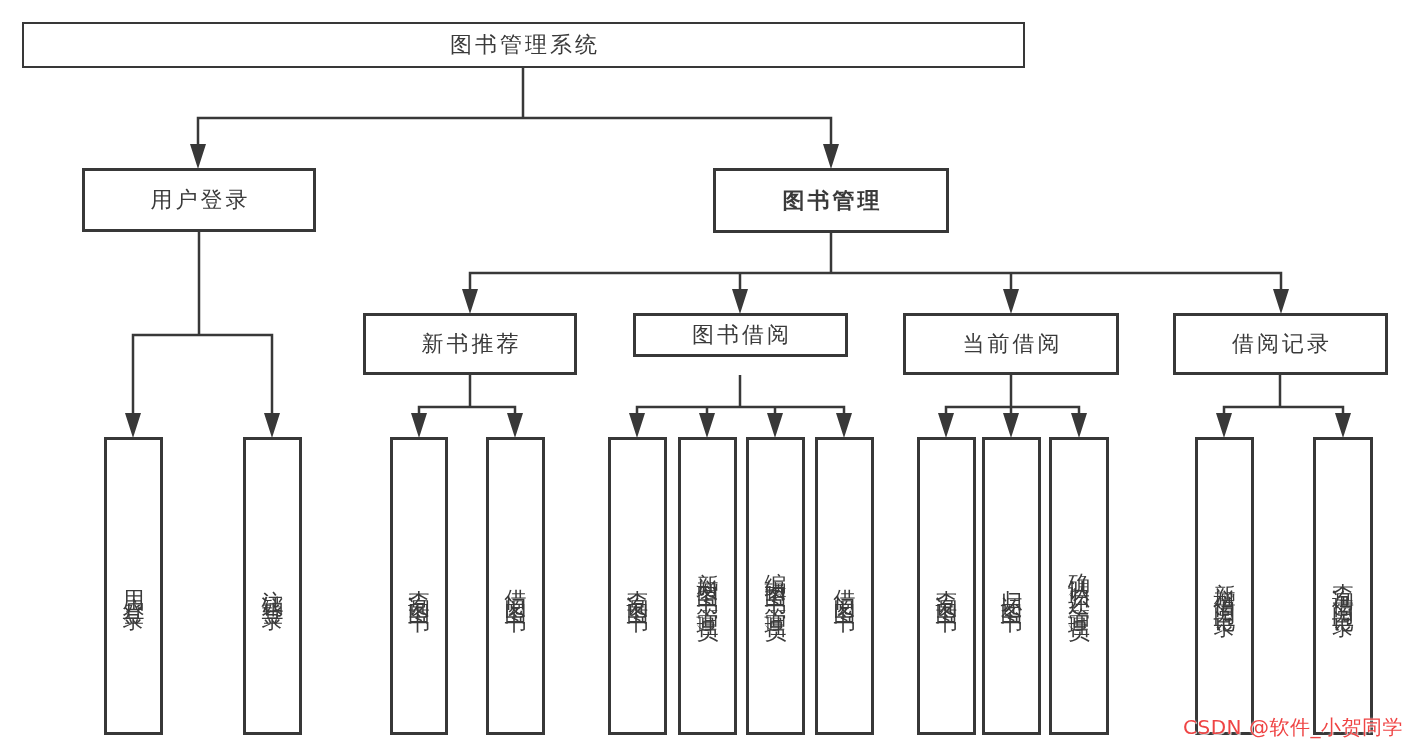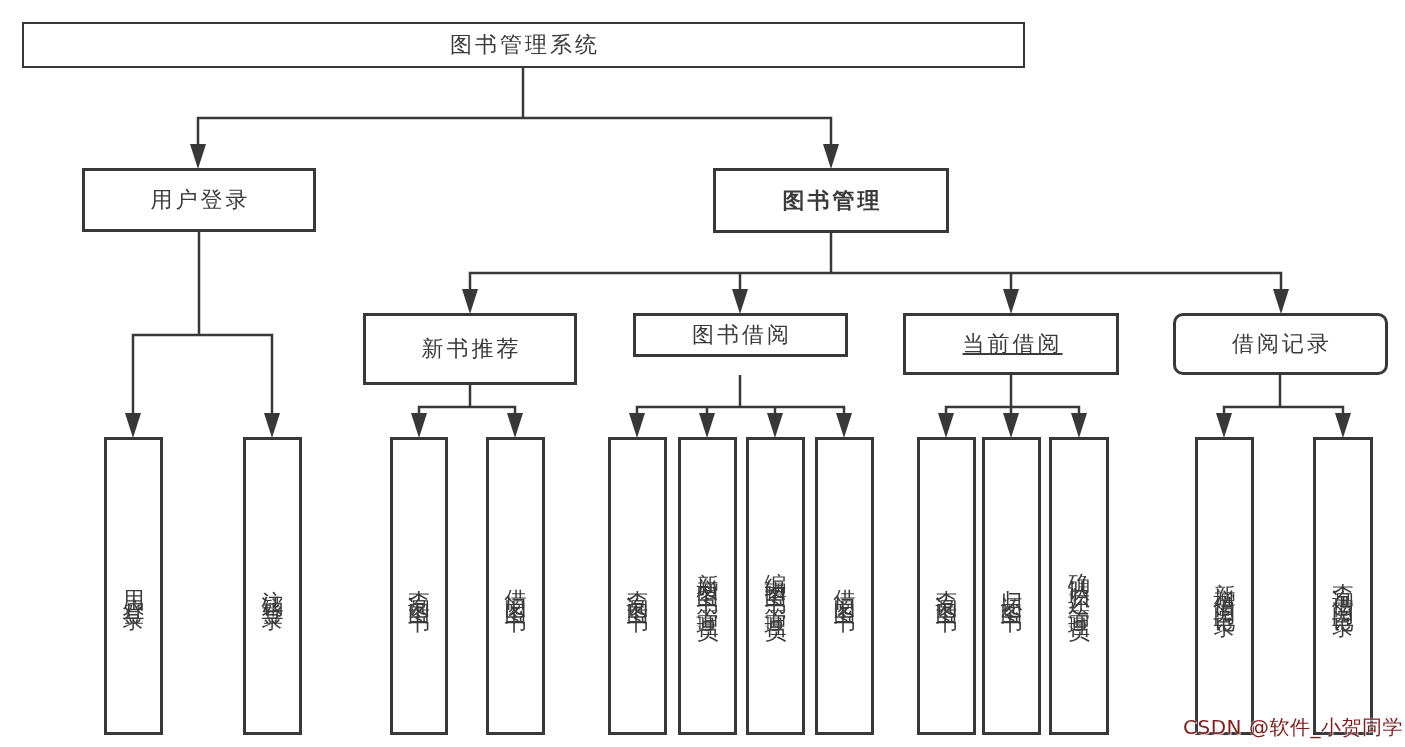--- a/index.html
+++ b/index.html
@@ -41,21 +41,21 @@
     font-size: 22px;
     letter-spacing: 7px;
     line-height: 1;
   }
   .watermark {
     position: absolute;
     z-index: 5;
     left: 1183px;
     top: 714px;
     font-size: 20px;
-    color: #7f1d1d;
+    color: #ef4444;
     text-shadow: 0 0 2px #ffffff, 1px 1px 0 rgba(255,255,255,0.7);
     white-space: nowrap;
     letter-spacing: 0.5px;
   }
 </style>
 </head>
 <body>
 
 <div class="canvas">
 
@@ -102,24 +102,24 @@
       M1071,413 L1087,413 L1079,438 Z
       M1216,413 L1232,413 L1224,438 Z
       M1335,413 L1351,413 L1343,438 Z"></path>
   </svg>
 
   <div class="node h root" style="left:22px; top:22px; width:1003px; height:46px;">图书管理系统</div>
 
   <div class="node h" style="left:82px; top:168px; width:234px; height:64px;">用户登录</div>
   <div class="node h" style="left:713px; top:168px; width:236px; height:65px;font-weight:bold;">图书管理</div>
 
-  <div class="node h" style="left:363px; top:313px; width:214px; height:72px;">新书推荐</div>
+  <div class="node h" style="left:363px; top:313px; width:214px; height:62px;">新书推荐</div>
   <div class="node h" style="left:633px; top:313px; width:215px; height:44px;">图书借阅</div>
-  <div class="node h" style="left:903px; top:313px; width:216px; height:62px;text-decoration:underline;">当前借阅</div>
-  <div class="node h" style="left:1173px; top:313px; width:215px; height:62px;border-radius:10px;">借阅记录</div>
+  <div class="node h" style="left:903px; top:313px; width:216px; height:62px;">当前借阅</div>
+  <div class="node h" style="left:1173px; top:313px; width:215px; height:62px;">借阅记录</div>
 
   <div class="node v" style="left:104px; top:437px; width:59px; height:298px;">用户登录</div>
   <div class="node v" style="left:243px; top:437px; width:59px; height:298px;">注销登录</div>
 
   <div class="node v" style="left:390px; top:437px; width:58px; height:298px;">查询图书</div>
   <div class="node v" style="left:486px; top:437px; width:59px; height:298px;">借阅图书</div>
 
   <div class="node v" style="left:608px; top:437px; width:59px; height:298px;">查询图书</div>
   <div class="node v" style="left:678px; top:437px; width:59px; height:298px;">新增图书（管理员）</div>
   <div class="node v" style="left:746px; top:437px; width:59px; height:298px;">编辑图书（管理员）</div>

